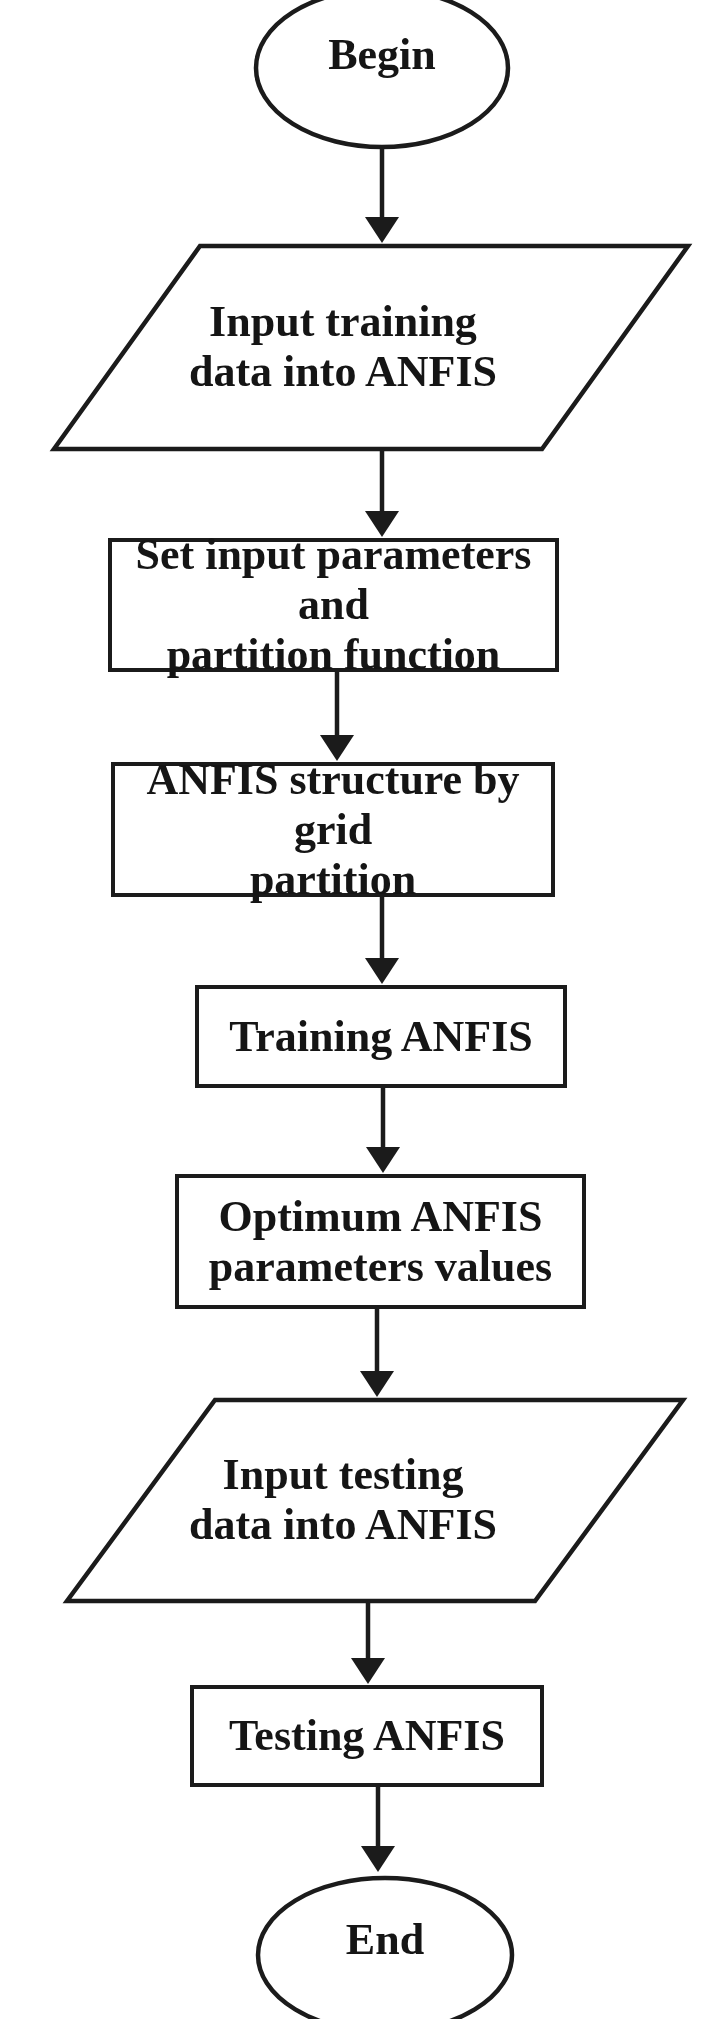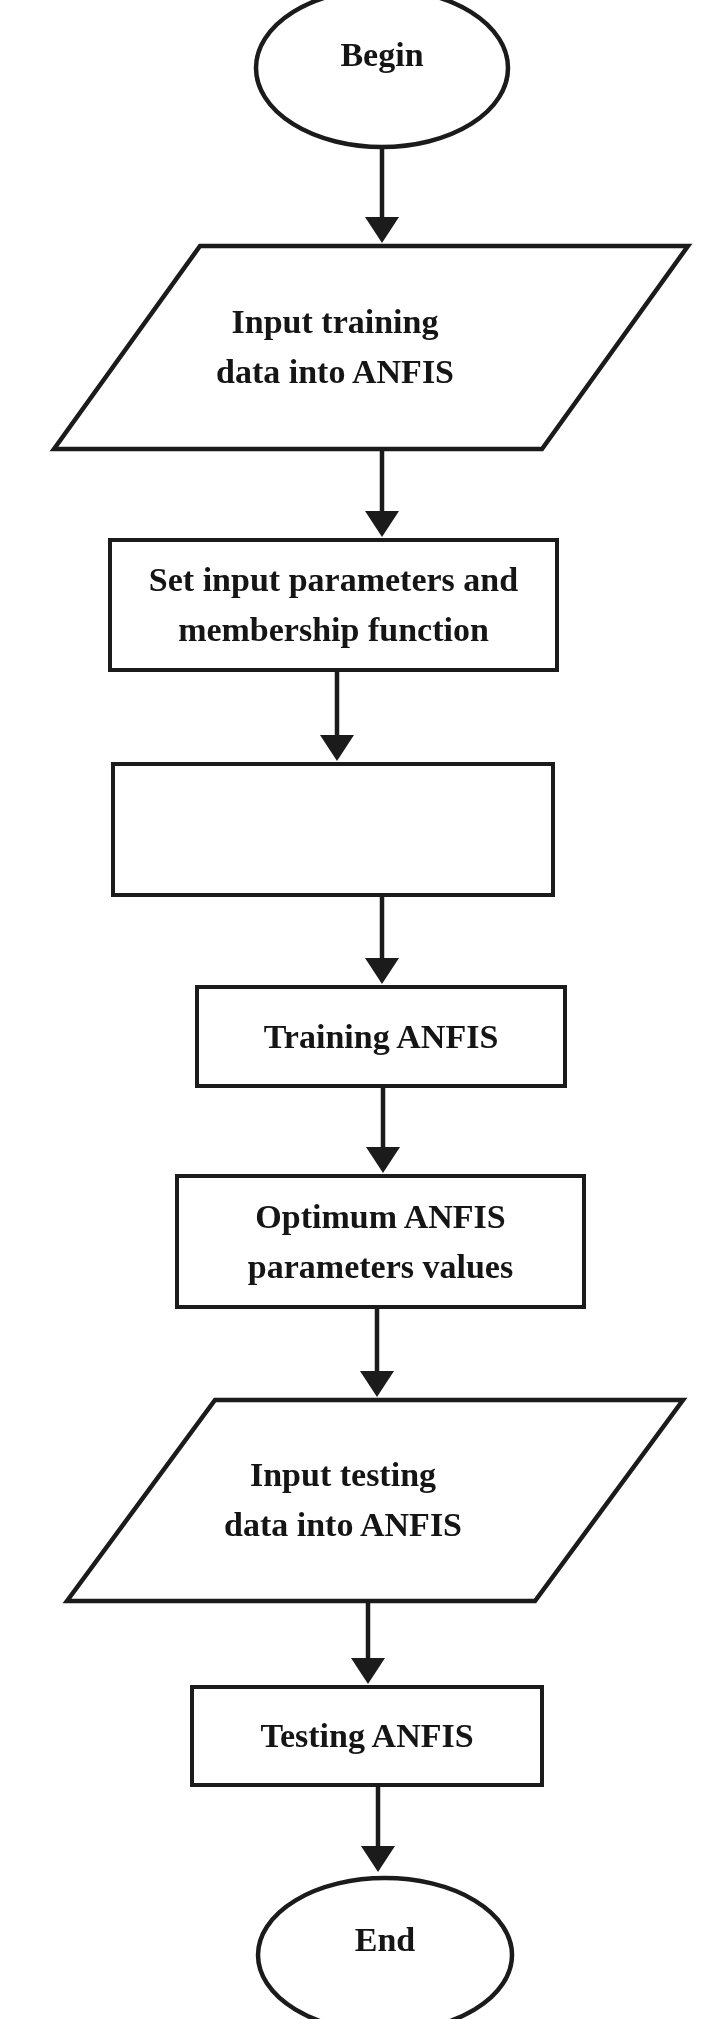--- a/index.html
+++ b/index.html
@@ -23,21 +23,21 @@
     height: 2019px;
     display: block;
   }
   .node-label {
     position: absolute;
     display: flex;
     align-items: center;
     justify-content: center;
     text-align: center;
     font-weight: bold;
-    font-size: 34px;
+    font-size: 44px;
     line-height: 50px;
     color: #151515;
     white-space: pre-line;
     pointer-events: none;
   }
 </style>
 </head>
 <body>
 
 <div class="canvas">
@@ -98,26 +98,28 @@
     <g>
       <line x1="378" y1="1785" x2="378" y2="1851" stroke="#1b1b1b" stroke-width="4.5"></line>
       <polygon points="361,1846 395,1846 378,1872" fill="#1b1b1b"></polygon>
     </g>
 
     <ellipse cx="385" cy="1955" rx="127" ry="77" fill="#ffffff" stroke="#1b1b1b" stroke-width="4.5"></ellipse>
   </svg>
 
   <div class="node-label" style="left:257px; top:10px;  width:250px; height:90px;">Begin</div>
 
-  <div class="node-label" style="left:105px; top:277px; width:460px; height:140px;">Input training
+  <div class="node-label" style="left:113px; top:277px; width:460px; height:140px;">Input training
 data into ANFIS</div>
 
   <div class="node-label" style="left:110px; top:540px; width:447px; height:130px;">Set input parameters and
-membership function</div>
+partition function</div>
 
+  <div class="node-label" style="left:113px; top:764px; width:440px; height:131px;">ANFIS structure by grid
+partition</div>
 
   <div class="node-label" style="left:177px; top:1176px; width:407px; height:131px;">Optimum ANFIS
 parameters values</div>
 
   <div class="node-label" style="left:197px; top:987px; width:368px; height:99px;">Training ANFIS</div>
 
   <div class="node-label" style="left:113px; top:1430px; width:460px; height:140px;">Input testing
 data into ANFIS</div>
 
   <div class="node-label" style="left:258px; top:1878px; width:254px; height:124px;">End</div>

